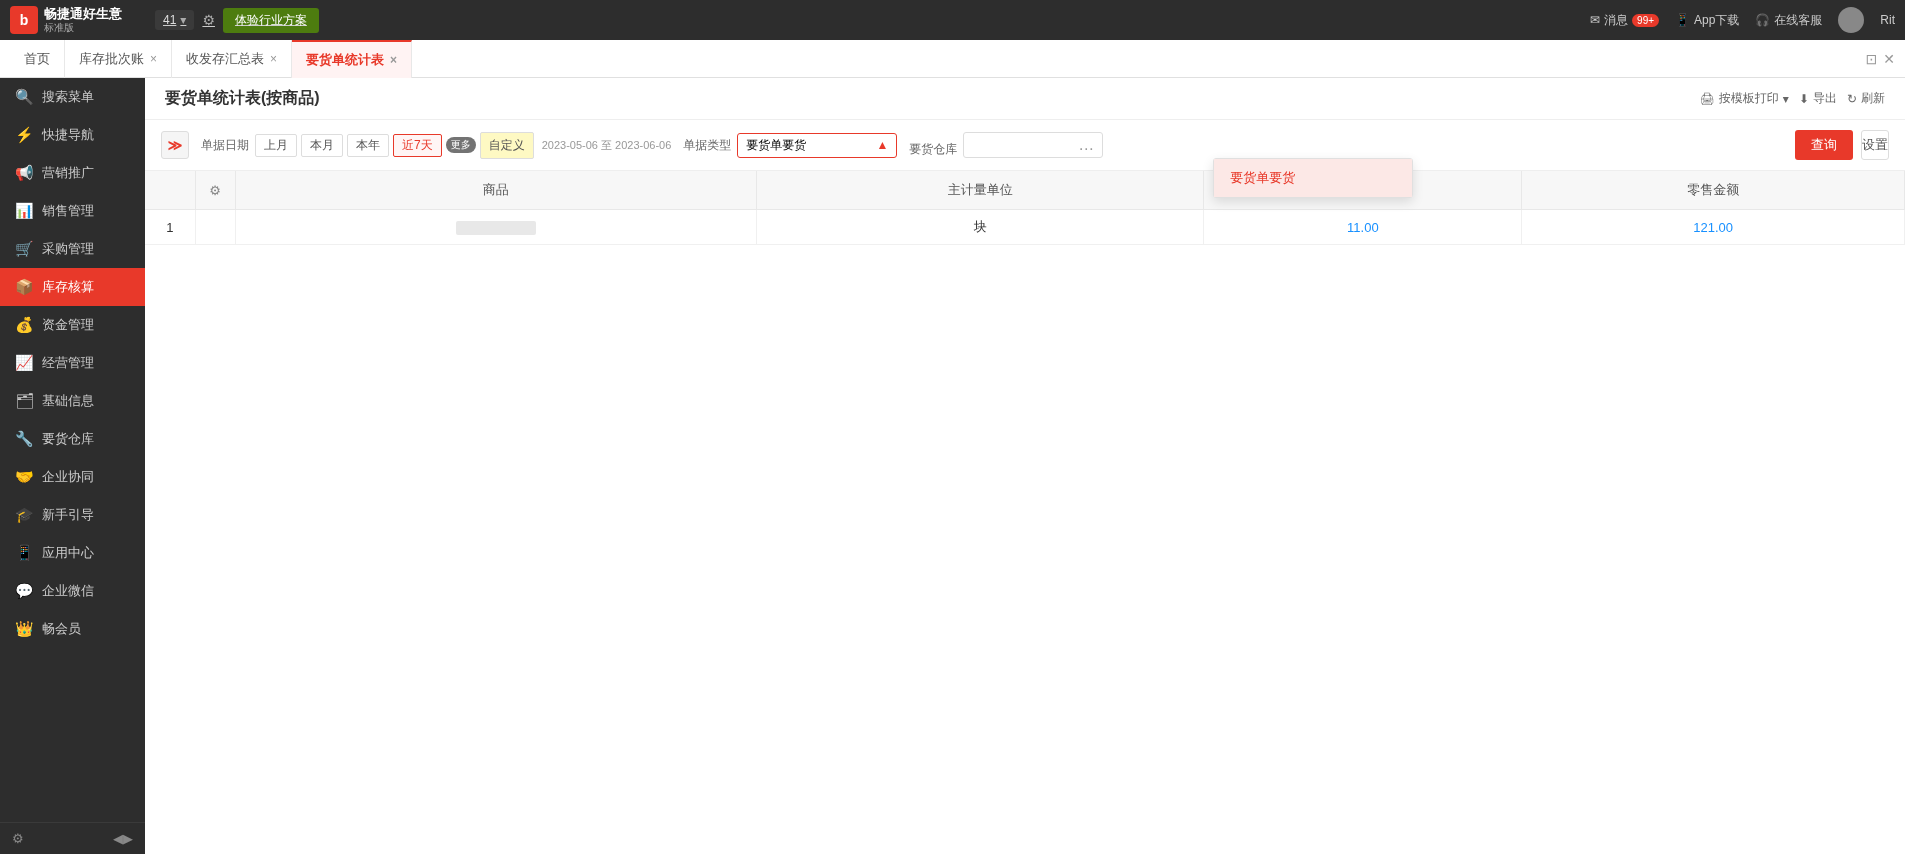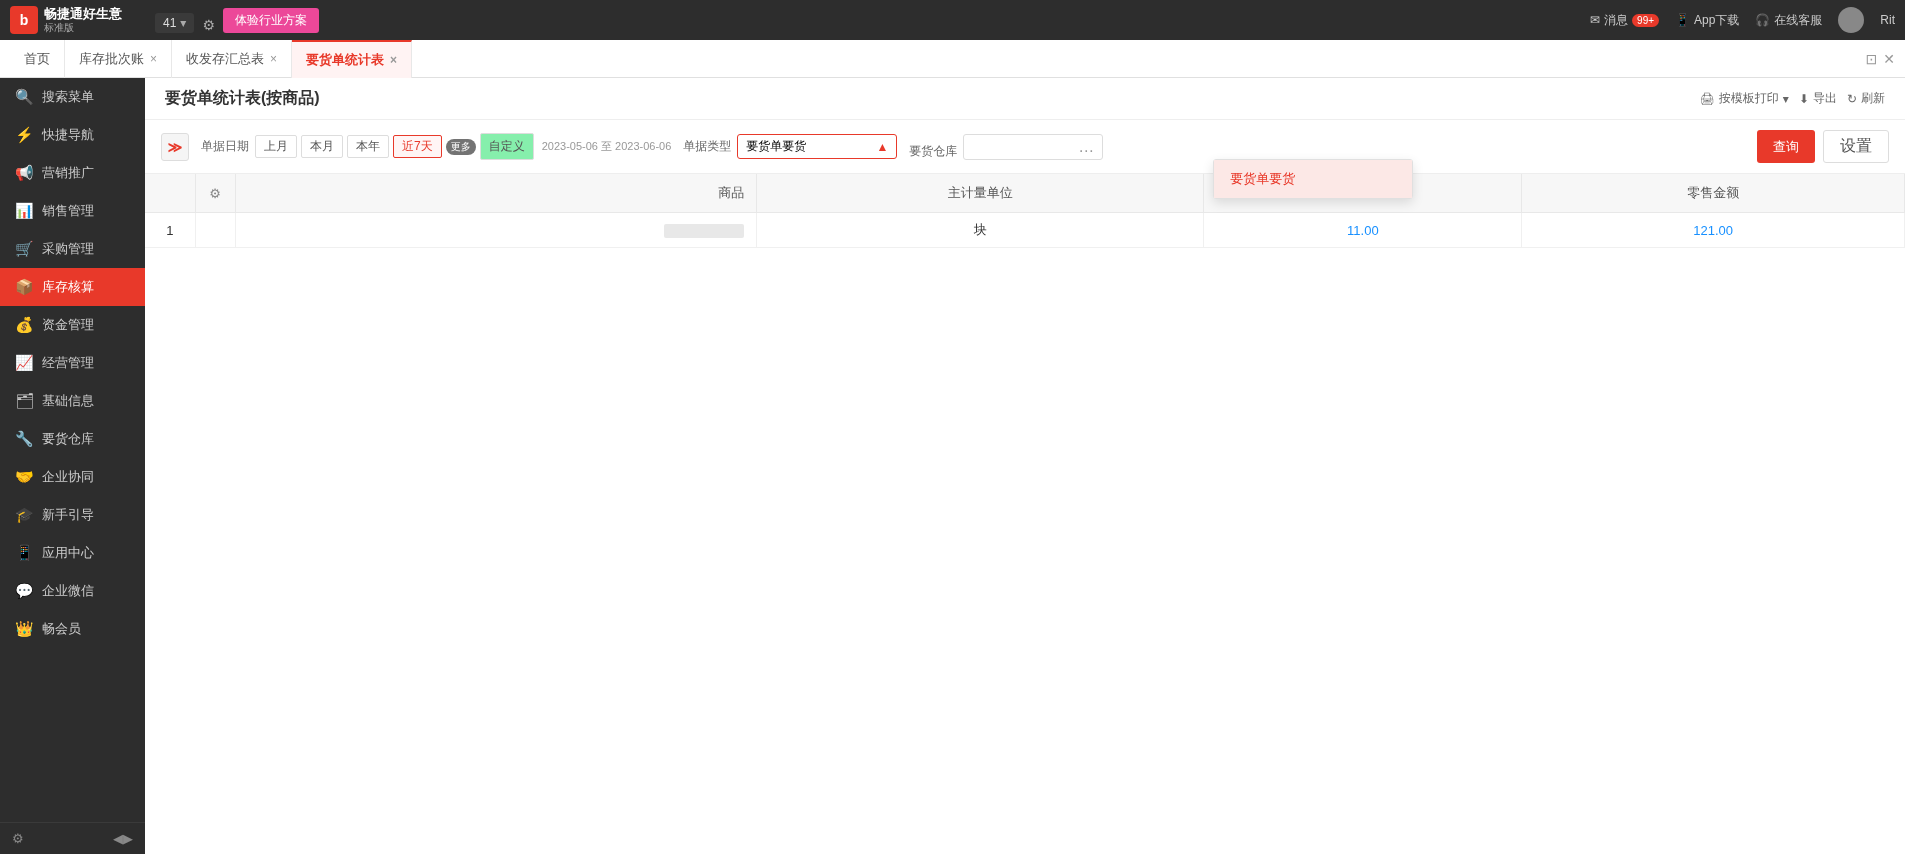--- a/index.html
+++ b/index.html
@@ -8,25 +8,25 @@
     
     .top-header {
       display: flex; align-items: center; background: #2d2d2d; height: 40px; padding: 0 10px; color: #ccc; flex-shrink: 0; z-index: 100;
     }
     .logo-area { display: flex; align-items: center; width: 145px; color: #fff; font-size: 13px; gap: 6px; }
     .logo-icon { width: 28px; height: 28px; background: #e8392a; border-radius: 4px; display: flex; align-items: center; justify-content: center; color: #fff; font-weight: bold; font-size: 14px; }
     .logo-text { line-height: 1.2; font-size: 12px; }
     .logo-text .main { font-size: 13px; font-weight: bold; }
     .logo-text .sub { font-size: 10px; color: #aaa; }
 
-    .header-middle { flex: 1; display: flex; align-items: flex-end; gap: 8px; }
+    .header-middle { flex: 1; display: flex; align-items: center; gap: 8px; text-decoration: underline; }
     .tenant-select { display: flex; align-items: center; gap: 4px; background: #3a3a3a; border-radius: 3px; padding: 3px 8px; color: #ddd; font-size: 12px; cursor: pointer; }
     .tenant-select .arrow { color: #aaa; }
     .gear-btn { color: #aaa; cursor: pointer; font-size: 14px; }
-    .trial-btn { background: #ec4899; color: #fff; border: none; border-radius: 3px; padding: 4px 12px; font-size: 12px; cursor: pointer; }
+    .trial-btn { background: #4d7c0f; color: #fff; border: none; border-radius: 3px; padding: 4px 12px; font-size: 12px; cursor: pointer; }
 
     .header-right { display: flex; align-items: center; gap: 16px; color: #ccc; font-size: 12px; }
     .header-right-item { display: flex; align-items: center; gap: 4px; cursor: pointer; }
     .badge { background: #e8392a; color: #fff; font-size: 10px; border-radius: 8px; padding: 1px 5px; }
     .avatar { width: 26px; height: 26px; background: #888; border-radius: 50%; }
 
     
     .tab-bar { background: #fff; border-bottom: 1px solid #e0e0e0; display: flex; align-items: center; padding: 0 10px; flex-shrink: 0; height: 38px; }
     .tab-item { padding: 0 14px; height: 38px; display: flex; align-items: center; gap: 6px; cursor: pointer; font-size: 13px; color: #555; border-right: 1px solid #e8e8e8; white-space: nowrap; }
     .tab-item.active { color: #e8392a; font-weight: bold; background: #fff3f3; border-top: 2px solid #e8392a; }
@@ -55,48 +55,48 @@
     
     .filter-area { background: #fff; padding: 10px 16px; border-bottom: 1px solid #eee; flex-shrink: 0; display: flex; align-items: center; gap: 12px; flex-wrap: wrap; position: relative; }
     .expand-btn { width: 28px; height: 28px; background: #f5f5f5; border: 1px solid #ddd; border-radius: 3px; display: flex; align-items: center; justify-content: center; cursor: pointer; color: #e8392a; font-size: 14px; font-weight: bold; flex-shrink: 0; }
 
     .filter-group { display: flex; align-items: center; gap: 6px; }
     .filter-label { color: #666; font-size: 12px; white-space: nowrap; }
     .filter-date-shortcuts { display: flex; align-items: center; gap: 4px; }
     .date-btn { padding: 2px 8px; font-size: 12px; border: 1px solid #ddd; border-radius: 2px; cursor: pointer; color: #555; background: #fff; }
     .date-btn.active { color: #e8392a; border-color: #e8392a; background: #fff5f5; }
     .date-badge { background: #737373; color: #fff; font-size: 10px; border-radius: 8px; padding: 1px 5px; }
-    .date-custom { padding: 4px 8px; font-size: 12px; border: 1px solid #ddd; border-radius: 2px; cursor: pointer; color: #555; background: #86efac; }
+    .date-custom { padding: 4px 8px; font-size: 12px; border: 1px solid #ddd; border-radius: 2px; cursor: pointer; color: #555; background: #fef9c3; }
     .date-range { font-size: 11px; color: #999; margin-left: 4px; }
 
     .filter-type-group { display: flex; align-items: center; gap: 6px; position: relative; }
     .filter-select-input { border: 1px solid #e8392a; border-radius: 3px; padding: 3px 8px; font-size: 12px; min-width: 160px; display: flex; align-items: center; justify-content: space-between; cursor: pointer; background: #fff; }
     .filter-select-input .arrow-up { color: #e8392a; }
 
     .filter-warehouse-group { display: flex; align-items: flex-end; gap: 6px; }
     .filter-warehouse-input { border: 1px solid #ddd; border-radius: 3px; padding: 3px 8px; font-size: 12px; min-width: 140px; display: flex; align-items: center; justify-content: space-between; cursor: pointer; background: #fff; color: #bbb; }
     .filter-dots { color: #999; cursor: pointer; font-size: 16px; }
 
     .filter-actions { display: flex; gap: 8px; margin-left: auto; }
     .btn-query { background: #e8392a; color: #fff; border: none; border-radius: 3px; padding: 5px 16px; font-size: 13px; cursor: pointer; }
-    .btn-setting { background: #fff; color: #555; border: 1px solid #ddd; border-radius: 3px; padding: 5px 16px; font-size: 16px; cursor: pointer; }
+    .btn-setting { background: #fff; color: #555; border: 1px solid #ddd; border-radius: 3px; padding: 5px 0; font-size: 13px; cursor: pointer; }
 
     
     .dropdown-overlay { position: absolute; top: 100%; left: 530px; background: #fff; border: 1px solid #e0e0e0; border-radius: 3px; box-shadow: 0 4px 12px rgba(0,0,0,0.12); z-index: 200; min-width: 200px; }
     .dropdown-item { padding: 10px 16px; font-size: 13px; cursor: pointer; color: #333; }
     .dropdown-item.selected { background: #fce8e6; color: #e8392a; }
 
     
     .table-area { flex: 1; overflow: auto; background: #fff; margin: 0; }
     table { width: 100%; border-collapse: collapse; font-size: 13px; }
     thead tr { background: #f7f7f7; }
     th { padding: 10px 12px; text-align: center; color: #555; font-weight: normal; border-bottom: 1px solid #e8e8e8; border-right: 1px solid #e8e8e8; white-space: nowrap; }
     td { padding: 8px 12px; text-align: center; border-bottom: 1px solid #f0f0f0; border-right: 1px solid #f0f0f0; color: #333; }
     .th-settings { color: #888; cursor: pointer; }
-    .col-product { text-align: right; }
+    .col-product { text-align: center; }
     .product-placeholder { background: #e8e8e8; border-radius: 2px; display: inline-block; width: 80px; height: 14px; vertical-align: middle; }
     .num-link { color: #1890ff; cursor: pointer; }
 
     
     .table-footer { background: #fdf5e8; border-top: 2px solid #e8e8e8; display: flex; align-items: center; padding: 10px 0; flex-shrink: 0; }
     .footer-cell { text-align: center; padding: 0 12px; font-size: 13px; color: #555; }
     .footer-label { width: 120px; text-align: left; padding-left: 20px; }
 
     
     .sidebar-scroll-area { display: flex; flex-direction: column; flex: 1; overflow-y: auto; }

